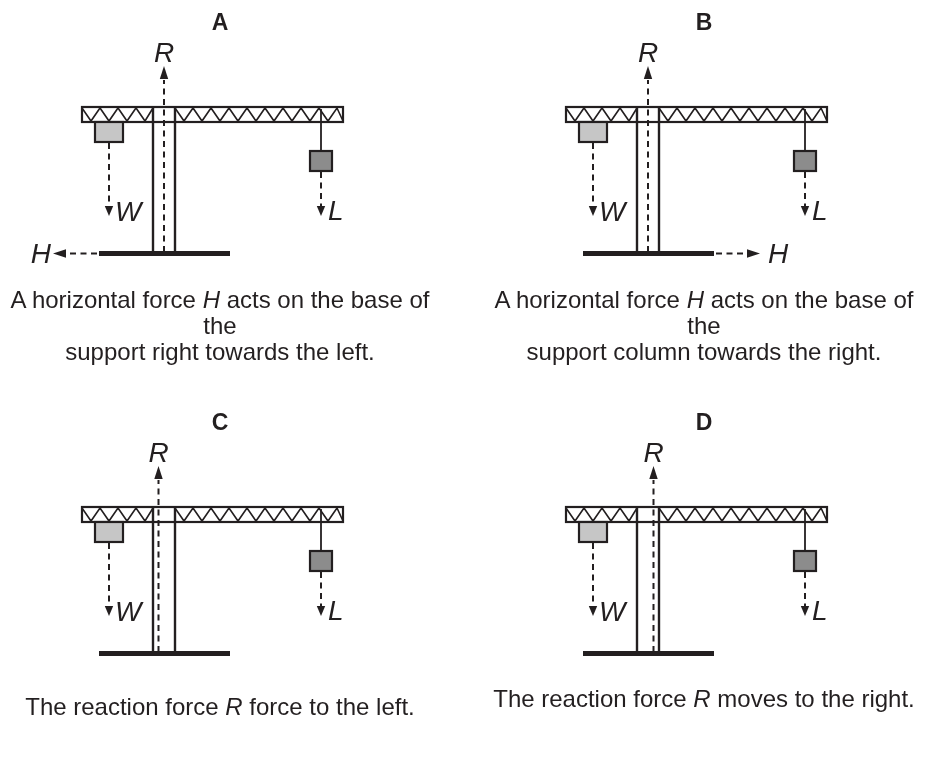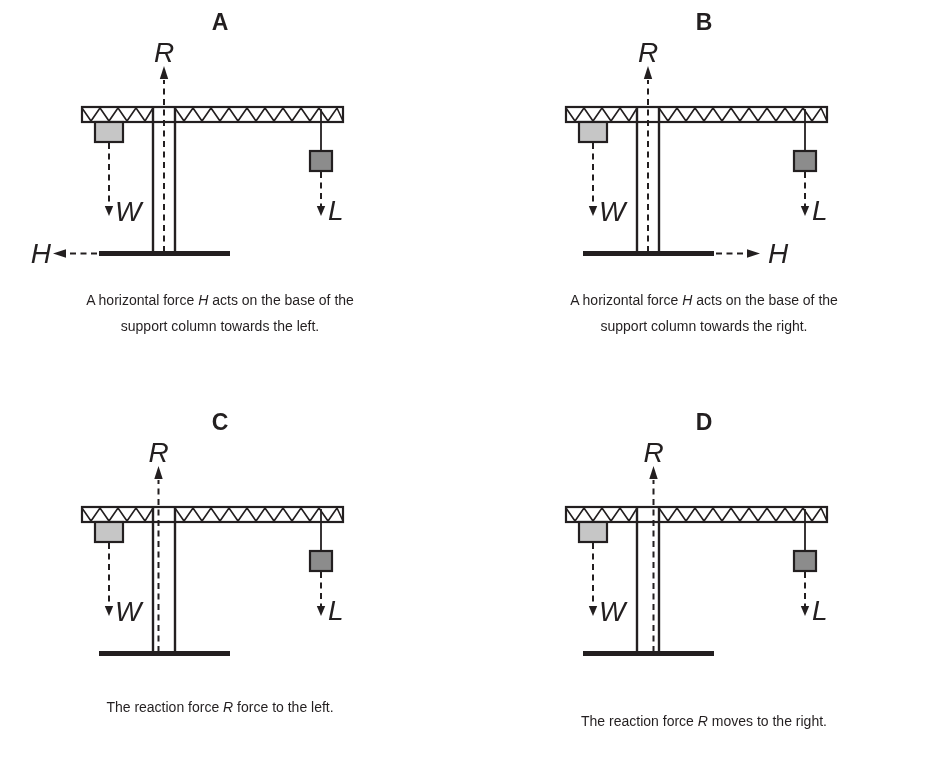--- a/index.html
+++ b/index.html
@@ -7,21 +7,21 @@
     position:relative;width:931px;height:766px;background:#ffffff;overflow:hidden;
     font-family:"Liberation Sans", sans-serif;color:#231f20;
   }
   .panel{position:absolute;width:447px;height:383px;}
   .panel svg{position:absolute;left:0;top:0;display:block;}
   svg text{font-family:"Liberation Sans", sans-serif;fill:#231f20;}
   .var-label{font-style:italic;font-size:28px;}
   .panel-letter{font-weight:bold;font-size:23px;}
   .caption{
     position:absolute;left:0;width:440px;text-align:center;
-    font-size:14px;line-height:26px;color:#231f20;
+    font-size:24px;line-height:26px;color:#231f20;
   }
   .caption i{font-style:italic;}
 </style>
 </head>
 <body>
 
 <div class="stage">
   <section class="panel" id="panel-0" style="left: 0px; top: 0px;">
       <svg width="446" height="280" viewBox="0 0 446 280">
         <rect x="82" y="107" width="261" height="15" fill="#ffffff" stroke="#231f20" stroke-width="2.2"></rect>
@@ -42,21 +42,21 @@
         <polygon points="321,216 316.8,206 325.2,206" fill="#231f20"></polygon>
         <text x="328" y="220" class="var-label">L</text>
         <line x1="99" y1="253.5" x2="230" y2="253.5" stroke="#231f20" stroke-width="5"></line>
         <line x1="97" y1="253.5" x2="66" y2="253.5" stroke="#231f20" stroke-width="2" stroke-dasharray="6 4.5"></line>
         <polygon points="53,253.5 66,249.3 66,257.7" fill="#231f20"></polygon>
         <text x="51" y="263" text-anchor="end" class="var-label">H</text>
         <text x="220" y="30" text-anchor="middle" class="panel-letter">A</text>
       </svg>
       <div class="caption" style="top: 287px;">
         <div><span>A horizontal force </span><i>H</i><span> acts on the base of the</span></div>
-        <div><span>support column towards the left.</span></div>
+        <div><span>support right towards the left.</span></div>
       </div>
     </section>
   <section class="panel" id="panel-1" style="left: 484px; top: 0px;">
       <svg width="446" height="280" viewBox="0 0 446 280">
         <rect x="82" y="107" width="261" height="15" fill="#ffffff" stroke="#231f20" stroke-width="2.2"></rect>
         <path d="M 82 108 L 91 121 L 100 108 L 109 121 L 118 108 L 127 121 L 136 108 L 145 121 L 153 108" fill="none" stroke="#231f20" stroke-width="1.6"></path>
         <path d="M 175 108 L 184 121 L 193 108 L 202 121 L 211 108 L 220 121 L 229 108 L 238 121 L 247 108 L 256 121 L 265 108 L 274 121 L 283 108 L 292 121 L 301 108 L 310 121 L 319 108 L 328 121 L 337 108 L 343 121" fill="none" stroke="#231f20" stroke-width="1.6"></path>
         <line x1="153" y1="107" x2="153" y2="253.5" stroke="#231f20" stroke-width="2.4"></line>
         <line x1="175" y1="107" x2="175" y2="253.5" stroke="#231f20" stroke-width="2.4"></line>
         <line x1="164" y1="252" x2="164" y2="80" stroke="#231f20" stroke-width="2" stroke-dasharray="6 4.5"></line>
@@ -123,17 +123,17 @@
         <polygon points="109,216 104.8,206 113.2,206" fill="#231f20"></polygon>
         <text x="115" y="221" class="var-label">W</text>
         <line x1="321" y1="109" x2="321" y2="152" stroke="#231f20" stroke-width="1.8"></line>
         <rect x="310" y="151" width="22" height="20" fill="#8c8c8c" stroke="#231f20" stroke-width="2.2"></rect>
         <line x1="321" y1="172" x2="321" y2="206" stroke="#231f20" stroke-width="2" stroke-dasharray="6 4.5"></line>
         <polygon points="321,216 316.8,206 325.2,206" fill="#231f20"></polygon>
         <text x="328" y="220" class="var-label">L</text>
         <line x1="99" y1="253.5" x2="230" y2="253.5" stroke="#231f20" stroke-width="5"></line>
         <text x="220" y="30" text-anchor="middle" class="panel-letter">D</text>
       </svg>
-      <div class="caption" style="top: 308px;">
+      <div class="caption" style="top: 286px;">
         <div><span>The reaction force </span><i>R</i><span> moves to the right.</span></div>
       </div>
     </section>
 </div>
 
 </body></html>

